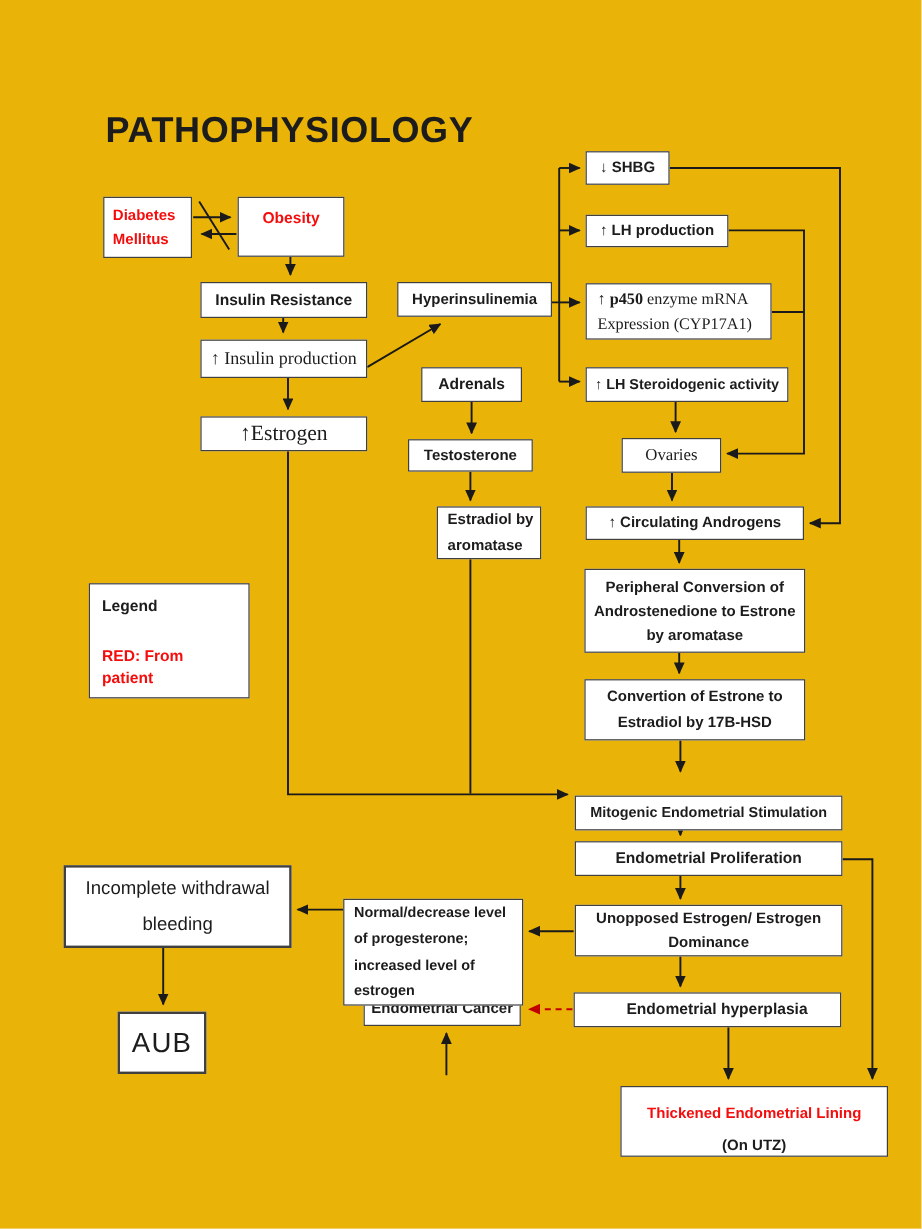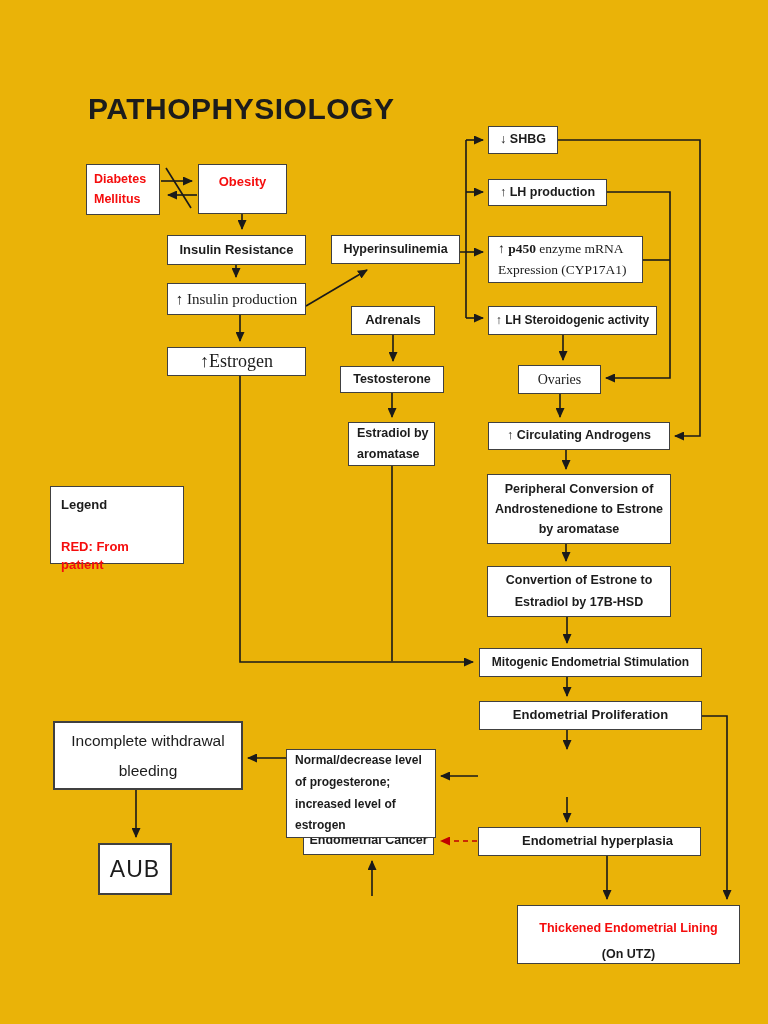--- a/index.html
+++ b/index.html
@@ -14,21 +14,21 @@
   .serif{font-family:"Liberation Serif",serif;font-weight:normal;}
   .red{color:#f50d0d;}
   .leftal{justify-content:flex-start;text-align:left;}
   .nowrap{white-space:nowrap;}
   .fs12{font-size:12px;}
   .fs13{font-size:13px;}
   .col{flex-direction:column;justify-content:flex-end;}
   .thick{border-width:2px;}
   .b-obesity{align-items:flex-start;padding-top:8px;font-size:13px;}
   .b-diabetes{padding-left:7px;line-height:1.55;}
-  .b-estradiol{padding-left:8px;line-height:1.65;}
+  .b-estradiol{padding-left:8px;line-height:1.65;margin-left:16px;}
   .b-p450{padding-left:9px;font-size:13.5px;line-height:1.55;}
   .b-peripheral{line-height:1.6;}
   .b-convertion{line-height:1.75;}
   .b-unopposed{line-height:1.55;}
   .b-family{padding-left:8px;line-height:1.85;font-size:12px;}
   .b-normal{padding-left:8px;line-height:1.8;font-size:12px;}
   .b-incomplete{font-size:15.5px;line-height:1.9;font-weight:normal;}
   .b-aub{font-size:23px;font-weight:normal;letter-spacing:1px;}
   .b-thickened{gap:8px;padding-top:4px;}
   .b-legend{align-items:flex-start;justify-content:flex-start;padding:9px 10px;gap:9px;font-size:13px;}
@@ -156,28 +156,32 @@
     <span class="ml">Peripheral Conversion of
 Androstenedione to Estrone
 by aromatase</span>
   </div>
 
   <div class="box b-convertion" style="left:487px;top:566px;width:184px;height:51px;">
     <span class="ml">Convertion of Estrone to
 Estradiol by 17B-HSD</span>
   </div>
 
-  <div class="box fs12 nowrap" style="left:479px;top:648px;width:223px;height:29px;">
+  <div class="box fs12 nowrap" style="left:479px;top:663px;width:223px;height:29px;">
     <span>Mitogenic Endometrial Stimulation</span>
   </div>
 
   <div class="box fs13" style="left:479px;top:701px;width:223px;height:29px;">
     <span>Endometrial Proliferation</span>
   </div>
 
+  <div class="box b-unopposed" style="left:479px;top:754px;width:223px;height:43px;">
+    <span class="ml">Unopposed Estrogen/ Estrogen
+Dominance</span>
+  </div>
 
   <div class="box fs13" style="left:478px;top:827px;width:223px;height:29px;padding-left:16px;">
     <span>Endometrial hyperplasia</span>
   </div>
 
   <div class="box col b-thickened" style="left:517px;top:905px;width:223px;height:59px;">
     <span class="red">Thickened Endometrial Lining</span>
     <span>(On UTZ)</span>
   </div>
 
@@ -195,18 +199,18 @@
 
   <div class="box thick b-incomplete" style="left:53px;top:721px;width:190px;height:69px;">
     <span class="ml">Incomplete withdrawal
 bleeding</span>
   </div>
 
   <div class="box thick b-aub" style="left:98px;top:843px;width:74px;height:52px;">
     <span>AUB</span>
   </div>
 
-  <div class="box col b-legend leftal" style="left:50px;top:486px;width:134px;height:78px;gap:24px;">
+  <div class="box col b-legend leftal" style="left:74px;top:486px;width:134px;height:96px;gap:24px;">
     <span>Legend</span>
     <span class="red">RED: From patient</span>
   </div>
 
 </div>
 
 </body></html>

